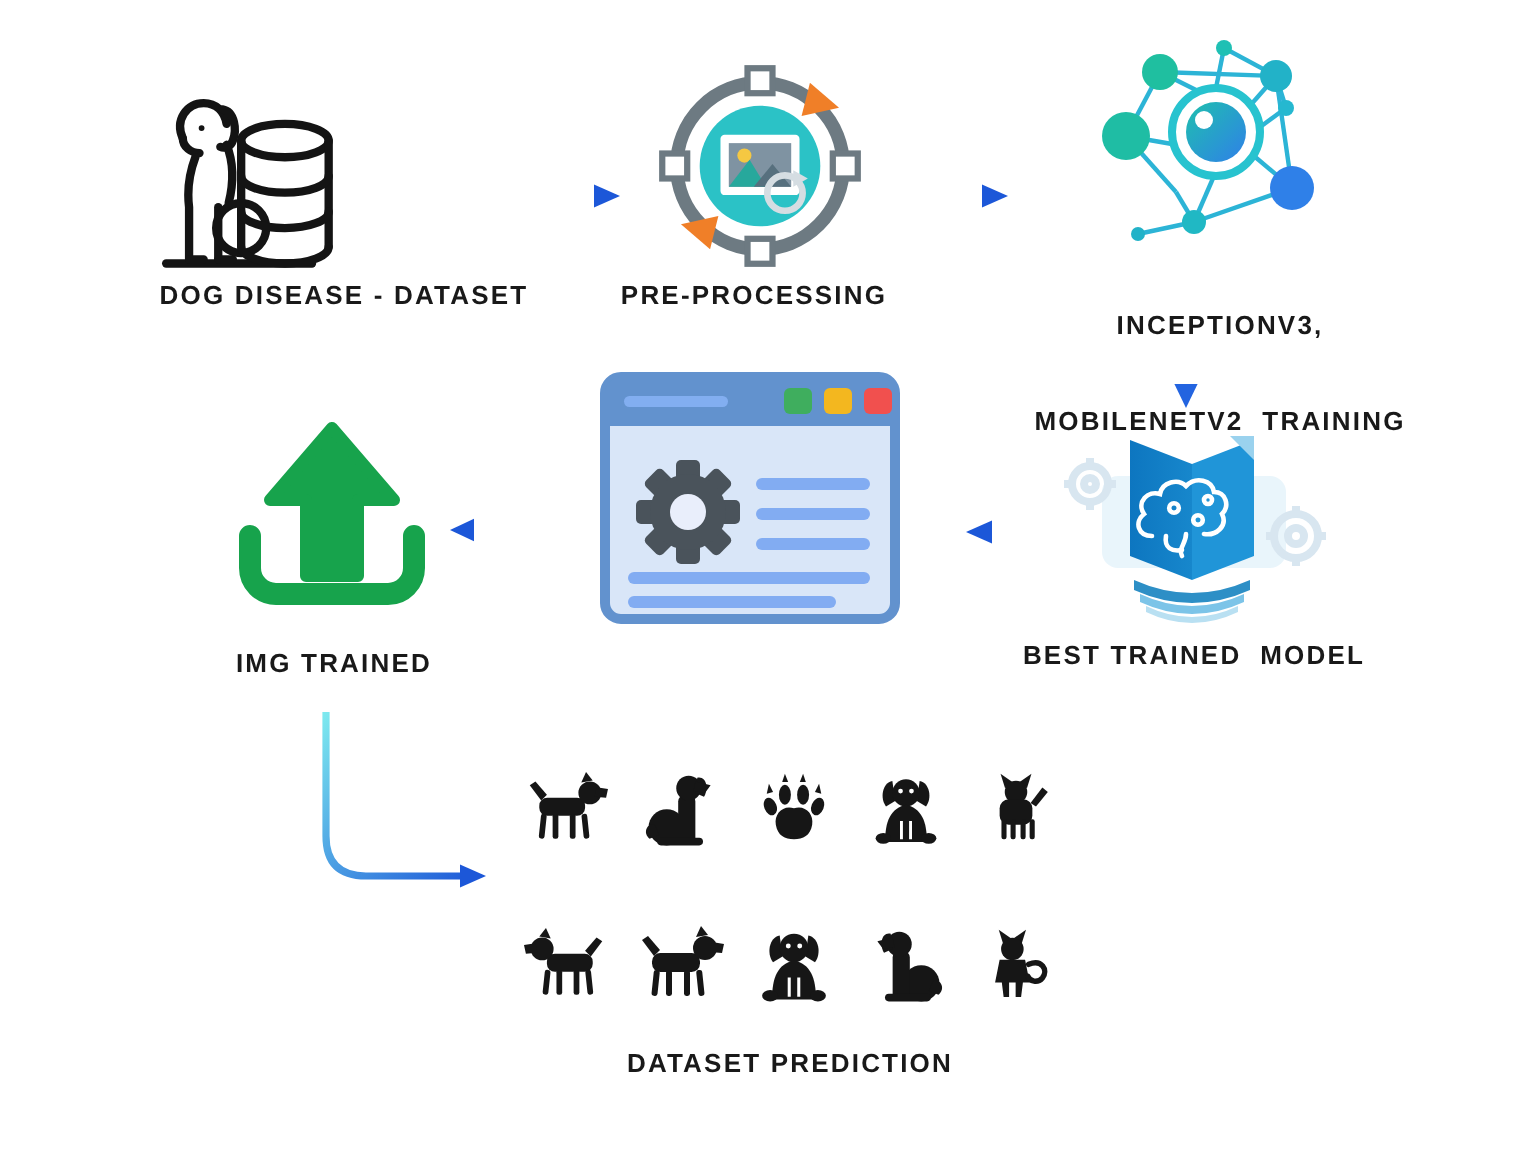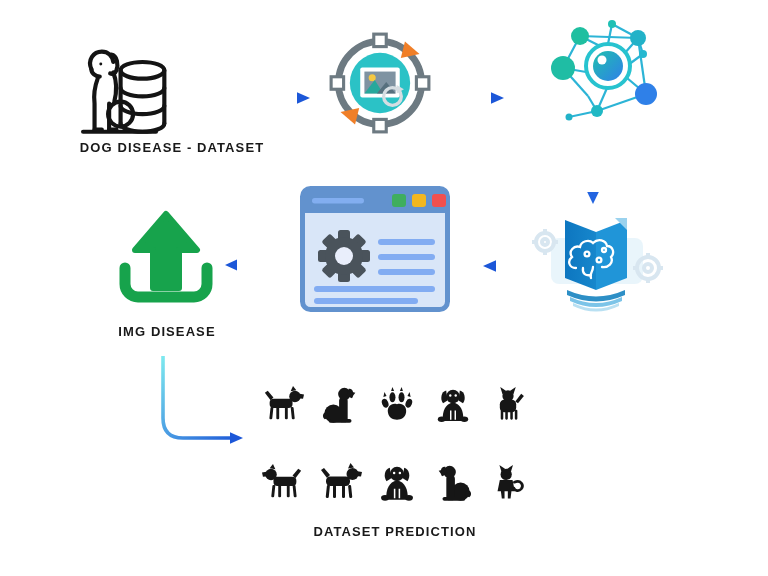--- a/index.html
+++ b/index.html
@@ -142,20 +142,21 @@
       <rect x="35" y="39" width="30" height="21" fill="#7f93a2"></rect>
       <circle cx="42.5" cy="45" r="3.4" fill="#f5c842"></circle>
       <polygon points="35,60 45,47 53,60" fill="#27a89c"></polygon>
       <polygon points="47,60 56,49 65,60" fill="#57707e"></polygon>
     </g>
     <g>
       <circle cx="62" cy="63" r="8.5" fill="none" stroke="#d5dde2" stroke-width="3.2"></circle>
       <polygon points="66,52 73,56 66,60" fill="#d5dde2"></polygon>
     </g>
   </svg>
+  <div class="label" style="left:297px;top:140px;width:160px">PRE-PROCESSING</div>
 
   <svg class="abs" style="left:436px;top:91px" width="70" height="14" viewBox="0 0 70 14">
     <defs>
         <linearGradient id="gA2" x1="0" y1="0" x2="1" y2="0">
       <stop offset="0" stop-color="#7de9ef"></stop>
           <stop offset="1" stop-color="#1c57d8"></stop>
     </linearGradient>
       </defs>
     <path d="M2,7 H56" stroke="url(#gA2)" stroke-width="3.6"></path>
     <path d="M55,1.2 L68,7 L55,12.8 Z" fill="#1c57d8"></path>
@@ -191,20 +192,24 @@
     <circle cx="88" cy="20" r="8" fill="#22b2c8"></circle>
     <circle cx="13" cy="50" r="12" fill="#1fbda4"></circle>
     <circle cx="93" cy="36" r="4" fill="#25b8d0"></circle>
     <circle cx="96" cy="76" r="11" fill="#2f80e8"></circle>
     <circle cx="47" cy="93" r="6" fill="#20b8c4"></circle>
     <circle cx="19" cy="99" r="3.5" fill="#22b2c8"></circle>
     <circle cx="58" cy="48" r="22" fill="#ffffff" stroke="#27c3cf" stroke-width="4"></circle>
     <circle cx="58" cy="48" r="15" fill="url(#gLens)"></circle>
     <circle cx="52" cy="42" r="4.5" fill="#ffffff"></circle>
   </svg>
+  <div class="label two-line" style="left:500px;top:123px;width:220px">
+    <div>INCEPTIONV3,</div>
+    <div>MOBILENETV2  TRAINING</div>
+  </div>
 
   <svg class="abs" style="left:586px;top:160px" width="14" height="46" viewBox="0 0 14 46">
     <defs>
         <linearGradient id="gA3" x1="0" y1="0" x2="0" y2="1">
       <stop offset="0" stop-color="#3fc8c8"></stop>
           <stop offset="1" stop-color="#2364e0"></stop>
     </linearGradient>
       </defs>
     <path d="M7,2 V34" stroke="url(#gA3)" stroke-width="3.4"></path>
     <path d="M1.2,32 L7,44 L12.8,32 Z" fill="#2364e0"></path>
@@ -234,20 +239,21 @@
     <polygon points="84,12 96,24 96,12" fill="#9ad2ee"></polygon>
     <g fill="none" stroke="#ffffff" stroke-width="2.3" stroke-linecap="round">
       <path d="M45,62 C38,62 36,55 41,51 C37,45 43,39 49,41 C50,35 58,33 62,37 C67,32 75,34 76,40 C82,40 84,47 80,51 C83,57 77,62 71,61"></path>
       <circle cx="56" cy="48" r="2.4"></circle>
       <circle cx="68" cy="54" r="2.4"></circle>
       <circle cx="73" cy="44" r="2"></circle>
       <path d="M52,62 C51,68 55,70 60,69"></path>
       <path d="M62,61 C62,66 58,68 60,72"></path>
     </g>
   </svg>
+  <div class="label" style="left:487px;top:320px;width:220px">BEST TRAINED  MODEL</div>
 
   <svg class="abs" style="left:477px;top:259px" width="74" height="14" viewBox="0 0 74 14">
     <defs>
         <linearGradient id="gA4" x1="0" y1="0" x2="1" y2="0">
       <stop offset="0" stop-color="#1c57d8"></stop>
           <stop offset="1" stop-color="#7de9ef"></stop>
     </linearGradient>
       </defs>
     <path d="M18,7 H72" stroke="url(#gA4)" stroke-width="3.6"></path>
     <path d="M19,1.2 L6,7 L19,12.8 Z" fill="#1c57d8"></path>
@@ -283,21 +289,21 @@
     </linearGradient>
       </defs>
     <path d="M16,7 H52" stroke="url(#gA5)" stroke-width="3.4"></path>
     <path d="M17,1.4 L5,7 L17,12.6 Z" fill="#1c57d8"></path>
   </svg>
 
   <svg class="abs" style="left:111px;top:210px" width="110" height="106" viewBox="0 0 110 106">
     <path d="M55,4 L86,40 L68,40 L68,78 L42,78 L42,40 L24,40 Z" fill="#17a34c" stroke="#17a34c" stroke-width="6" stroke-linejoin="round"></path>
     <path d="M14,58 V74 A13,13 0 0 0 27,87 H83 A13,13 0 0 0 96,74 V58" fill="none" stroke="#17a34c" stroke-width="11" stroke-linecap="round"></path>
   </svg>
-  <div class="label" style="left:103px;top:324px;width:128px">IMG DISEASE</div>
+  <div class="label" style="left:103px;top:324px;width:128px">IMG TRAINED</div>
 
   <svg class="abs" style="left:153px;top:352px" width="100" height="95" viewBox="0 0 100 95">
     <defs>
         <linearGradient id="gA6" gradientUnits="userSpaceOnUse" x1="10" y1="4" x2="88" y2="86">
       <stop offset="0" stop-color="#7de9ef"></stop>
           <stop offset="1" stop-color="#1c57d8"></stop>
     </linearGradient>
       </defs>
     <path d="M10,4 V66 Q10,86 30,86 H78" fill="none" stroke="url(#gA6)" stroke-width="3.6"></path>
     <path d="M77,80.2 L90,86 L77,91.8 Z" fill="#1c57d8"></path>

